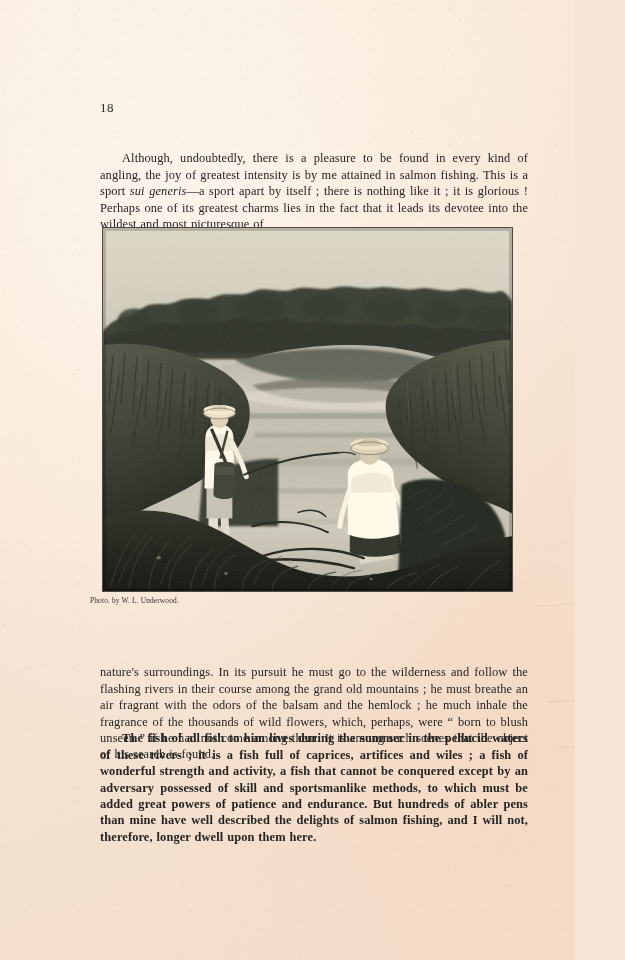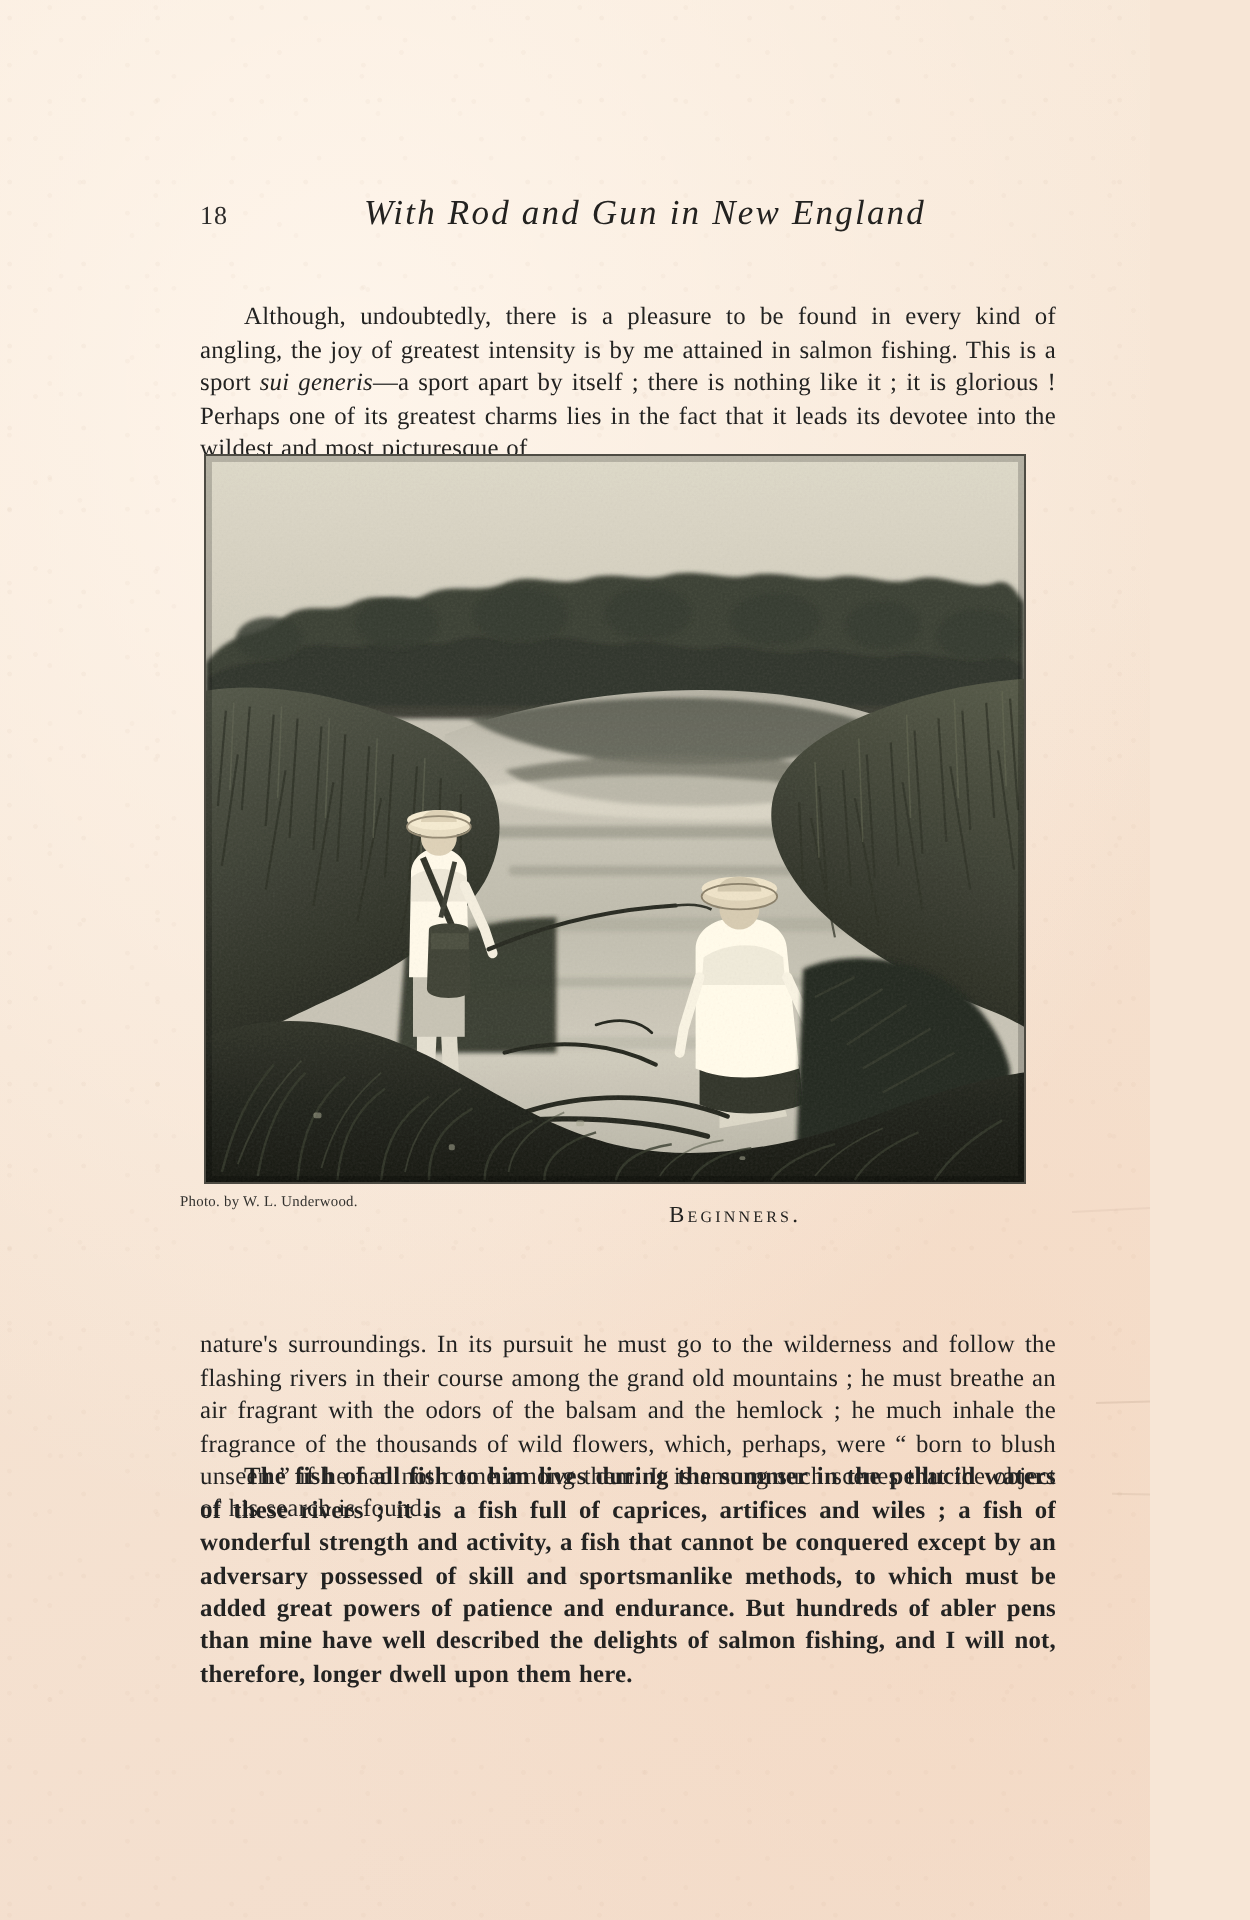--- a/index.html
+++ b/index.html
@@ -142,21 +142,20 @@
 <div id="page">
 
   <div id="grain"></div>
 
   <div class="crease" style="left:548px; top:700px; width:72px; transform:rotate(-1.6deg); opacity:.55;"></div>
   <div class="crease" style="left:556px; top:747px; width:64px; transform:rotate(1.2deg); opacity:.40;"></div>
   <div class="crease" style="left:536px; top:604px; width:58px; transform:rotate(-3deg); opacity:.28;"></div>
 
   <div id="head">
     <span id="folio">18</span>
-    <span id="head-title">With Rod and Gun in New England</span>
   </div>
 
   <p class="para" id="para-1"><span class="indent"></span><span>Although, undoubtedly, there is a pleasure to be found in every kind of angling, the joy of greatest intensity is by me attained in salmon fishing.  This is a sport </span><i>sui generis</i><span>—a sport apart by itself ; there is nothing like it ; it is glorious !  Perhaps one of its greatest charms lies in the fact that it leads its devotee into the wildest and most picturesque of</span></p>
 
   <div id="plate">
     <svg viewBox="0 0 411 365" preserveAspectRatio="none">
       <defs>
         <linearGradient id="skyG" x1="0" y1="0" x2="0" y2="1">
           <stop offset="0" stop-color="#cdcec7"></stop>
           <stop offset="0.75" stop-color="#c2c3bc"></stop>
@@ -401,19 +400,18 @@
         <rect x="268" y="352" width="3" height="2" rx="1"></rect>
       </g>
 
       <rect x="0" y="0" width="411" height="365" filter="url(#halftone)" opacity=".55"></rect>
 
       <rect x="0" y="0" width="411" height="365" fill="none" stroke="rgba(0,0,0,.18)" stroke-width="6"></rect>
     </svg>
   </div>
 
   <div id="credit">Photo. by W. L. Underwood.</div>
-  <div id="caption">Beginners.</div>
 
   <p class="para" id="para-2"><span>nature's surroundings.  In its pursuit he must go to the wilderness and follow the flashing rivers in their course among the grand old mountains ; he must breathe an air fragrant with the odors of the balsam and the hemlock ; he much inhale the fragrance of the thousands of wild flowers, which, perhaps, were “ born to blush unseen ” if he had not come among them.  It is among such scenes that the object of his search is found.</span></p>
 
   <p class="para" id="para-3"><span class="indent"></span><span>The fish of all fish to him lives during the summer in the pellucid waters of these rivers ; it is a fish full of caprices, artifices and wiles ; a fish of wonderful strength and activity, a fish that cannot be conquered except by an adversary possessed of skill and sportsmanlike methods, to which must be added great powers of patience and endurance.  But hundreds of abler pens than mine have well described the delights of salmon fishing, and I will not, therefore, longer dwell upon them here.</span></p>
 
 </div>
 
 </body></html>

